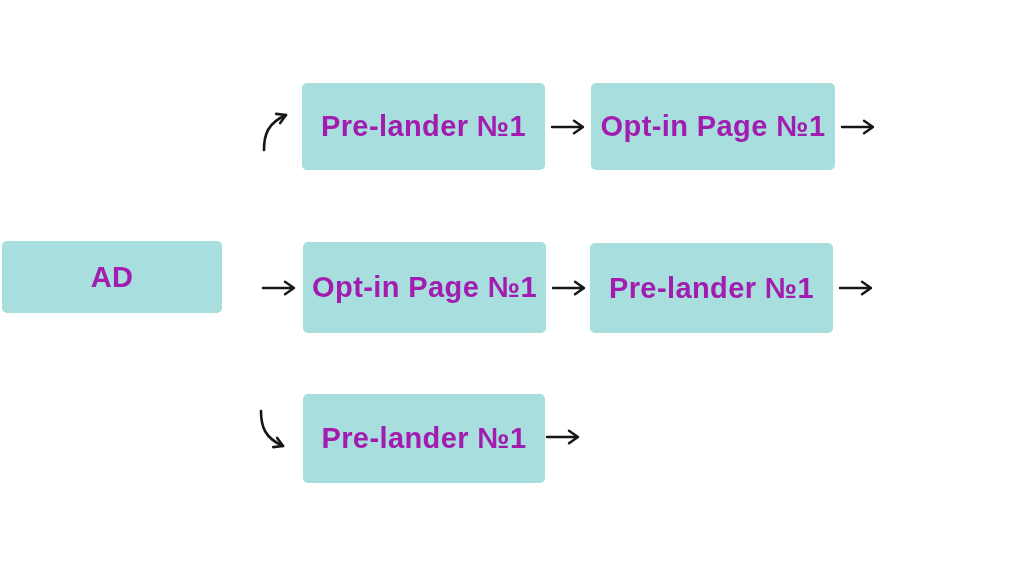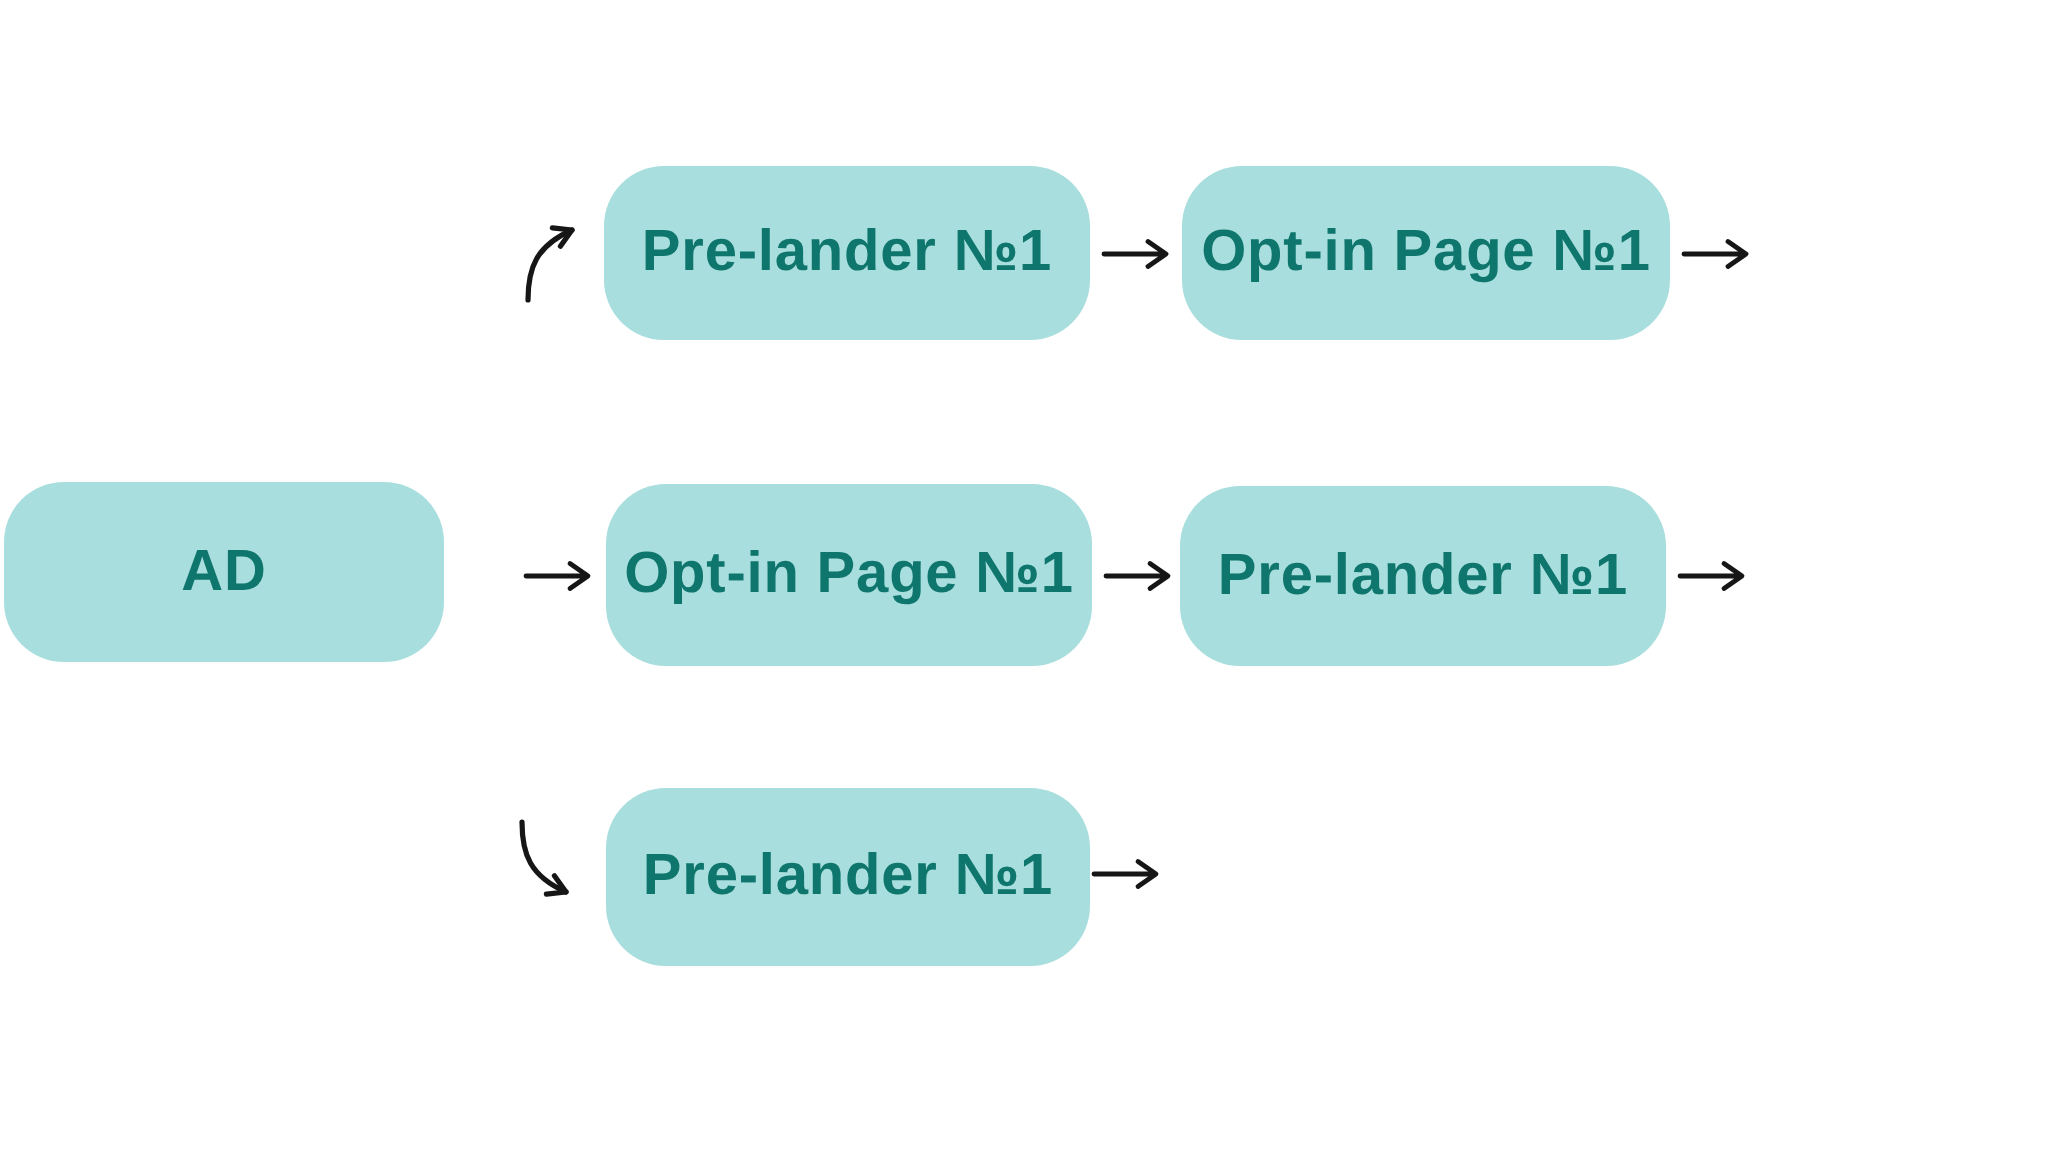--- a/index.html
+++ b/index.html
@@ -11,36 +11,36 @@
     font-family: "Liberation Sans", sans-serif;
   }
   .canvas {
     position: absolute;
     left: 0; top: 0;
     width: 1024px; height: 576px;
   }
   .node {
     position: absolute;
     background: #a8dedd;
-    border-radius: 30px;
+    border-radius: 5px;
     display: flex;
     align-items: center;
     justify-content: center;
-    color: #0f766e;
+    color: #a21caf;
     font-weight: bold;
     font-size: 29px;
     letter-spacing: 0.4px;
     white-space: nowrap;
   }
   .arrow {
     position: absolute;
     display: block;
   }
   
-  .n-ad    { left: 2px;   top: 241px; width: 220px; height: 90px; }
+  .n-ad    { left: 2px;   top: 241px; width: 220px; height: 72px; }
   .n-r1b1  { left: 302px; top: 83px;  width: 243px; height: 87px; }
   .n-r1b2  { left: 591px; top: 83px;  width: 244px; height: 87px; }
   .n-r2b1  { left: 303px; top: 242px; width: 243px; height: 91px; }
   .n-r2b2  { left: 590px; top: 243px; width: 243px; height: 90px; }
   .n-r3b1  { left: 303px; top: 394px; width: 242px; height: 89px; }
   
   .a-curve-up   { left: 259px; top: 108px; }
   .a-r1a1       { left: 550px; top: 118px; }
   .a-r1a2       { left: 840px; top: 118px; }
   .a-r2a0       { left: 261px; top: 279px; }

